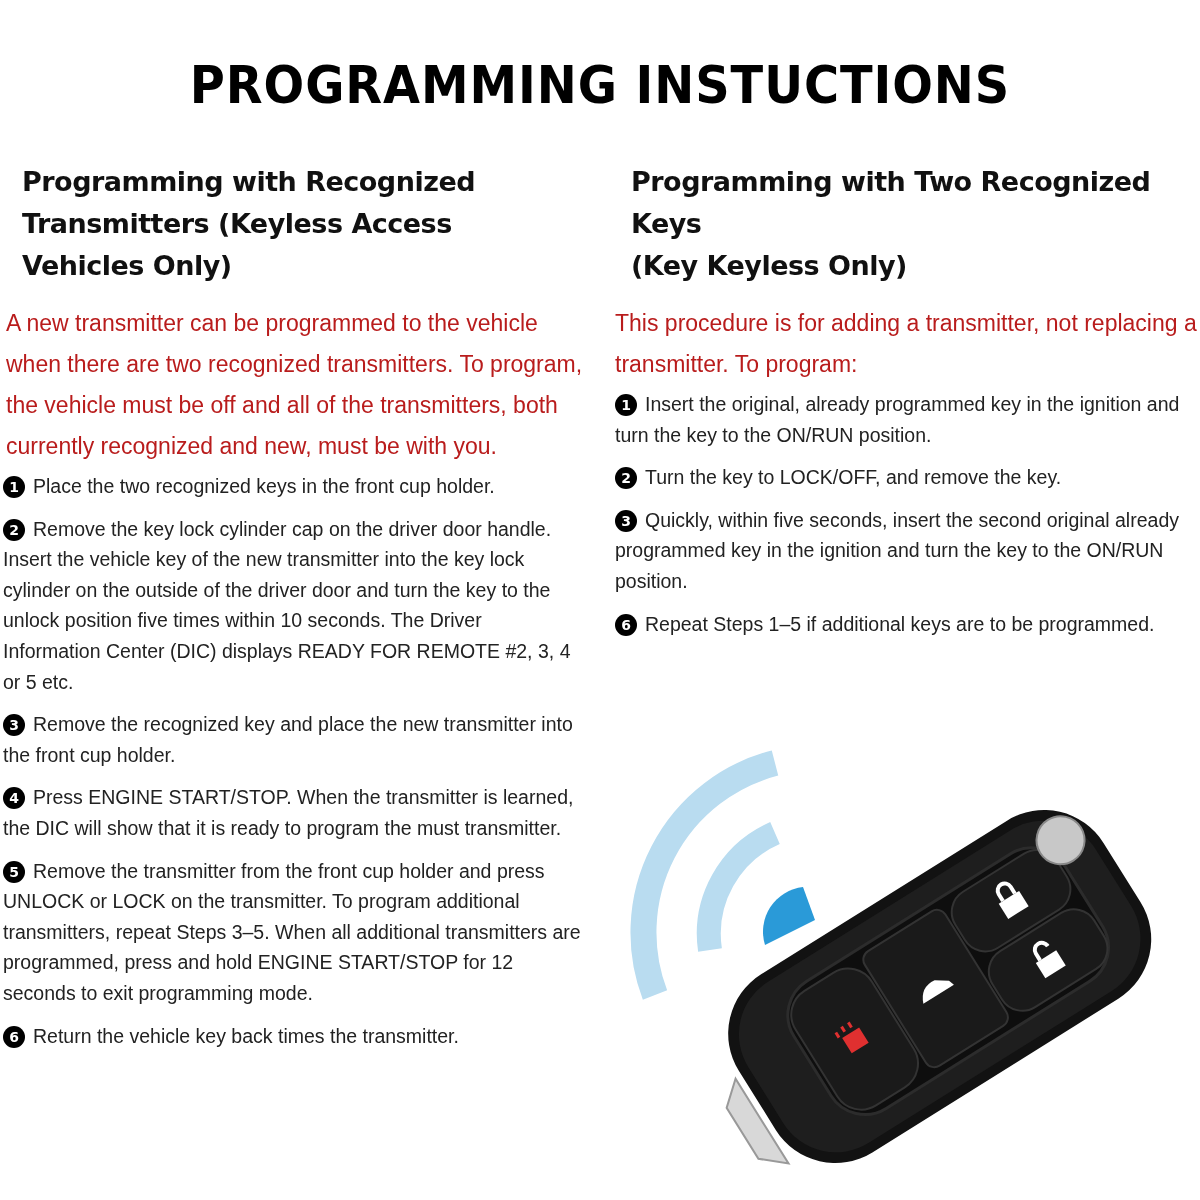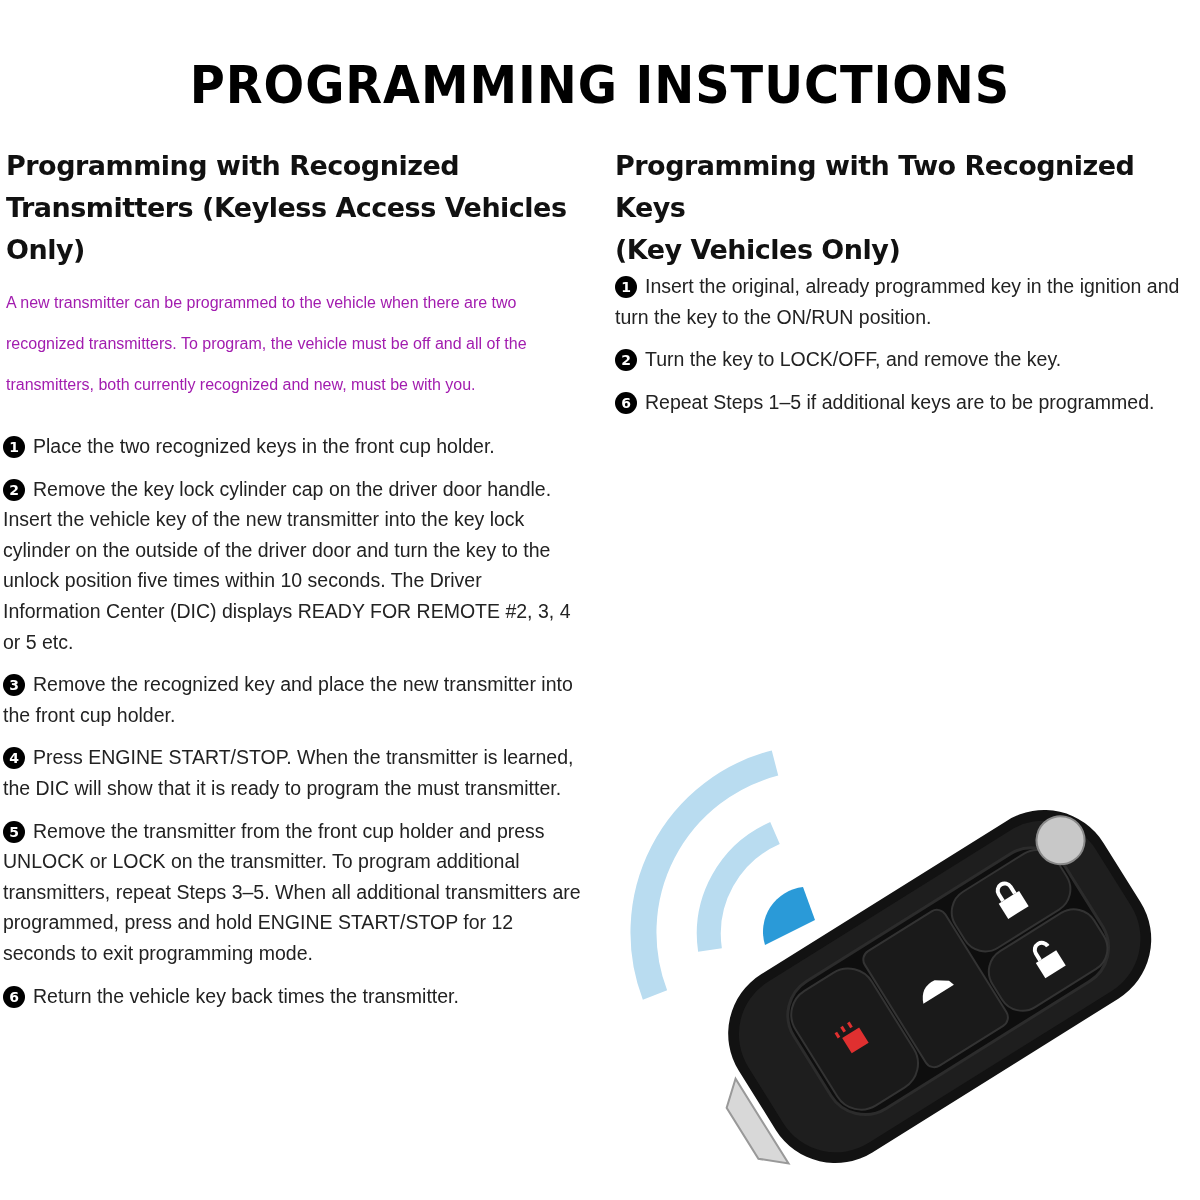--- a/index.html
+++ b/index.html
@@ -5,23 +5,23 @@
   html, body { margin:0; padding:0; background:#ffffff; }
   body { width:1200px; height:1200px; position:relative; overflow:hidden;
          font-family:"Liberation Sans", "DejaVu Sans", sans-serif; color:#111; }
   .title { position:absolute; top:55px; left:0; width:1200px; text-align:center;
            font-size:52px; font-weight:bold; letter-spacing:1px; color:#000;
            font-family:"DejaVu Sans", sans-serif; transform:scaleX(0.92); }
   .col { position:absolute; top:145px; }
   .col.left { left:6px; width:590px; }
   .col.right { left:615px; width:585px; }
   .sec-head { font-family:"DejaVu Sans", sans-serif; font-weight:bold; font-size:27px;
-              line-height:42px; color:#111; margin:0; letter-spacing:-0.5px;
+              line-height:42px; color:#111; margin:16px; letter-spacing:-0.5px;
               transform-origin:left top; }
-  .intro { font-size:16px; line-height:41px; color:#a21caf; margin:11px 0 26px 0; }
+  .intro { font-size:23px; line-height:41px; color:#b91c1c; margin:11px 0 4px 0; }
   .step { font-size:19.5px; line-height:30.6px; color:#222; margin:0 12px 12px 0; }
   .left .step { margin-left:-3px; }
   .num { display:inline-block; width:22px; height:22px; border-radius:50%;
          background:#000; color:#fff; font-weight:bold; font-size:14px;
          line-height:22px; text-align:center; vertical-align:1px; margin-right:8px;
          font-family:"DejaVu Sans", sans-serif; }
   .fob-art { position:absolute; left:615px; top:745px; width:585px; height:455px; }
 </style>
 </head>
 <body>
@@ -39,25 +39,27 @@
   <p class="step"><span class="num">2</span><span>Remove the key lock cylinder cap on the driver door handle.  Insert the vehicle key of the new transmitter into the key lock cylinder on the outside of the driver door and turn the key to the unlock position five times within 10 seconds. The Driver Information Center (DIC) displays READY FOR REMOTE #2, 3, 4 or 5 etc.</span></p>
   <p class="step"><span class="num">3</span><span>Remove the recognized key and place the new transmitter into the front cup holder.</span></p>
   <p class="step"><span class="num">4</span><span>Press ENGINE START/STOP. When the transmitter is learned, the DIC will show that it is ready to program the must transmitter.</span></p>
   <p class="step"><span class="num">5</span><span>Remove the transmitter from the front cup holder and press UNLOCK or LOCK on the transmitter. To program additional transmitters, repeat Steps 3–5. When all additional transmitters are programmed, press and hold ENGINE START/STOP for 12 seconds to exit programming mode.</span></p>
   <p class="step"><span class="num">6</span><span>Return the vehicle key back times the transmitter.</span></p>
 </div>
 
 <div class="col right">
   <h2 class="sec-head">
     <span>Programming with Two Recognized Keys</span><br>
-    <span>(Key Vehicles Only)</span>
+    <span>(Key Keyless Only)</span>
   </h2>
+  <p class="intro">This procedure is for adding a transmitter, not replacing a transmitter. To program:</p>
 
   <p class="step"><span class="num">1</span><span>Insert the original, already programmed key in the ignition and turn the key to the ON/RUN position.</span></p>
   <p class="step"><span class="num">2</span><span>Turn the key to LOCK/OFF, and remove the key.</span></p>
+  <p class="step"><span class="num">3</span><span>Quickly, within five seconds, insert the second original already programmed key in the ignition and turn the key to the ON/RUN position.</span></p>
   <p class="step"><span class="num">6</span><span>Repeat Steps 1–5 if additional keys are to be programmed.</span></p>
 </div>
 
 <svg class="fob-art" viewBox="0 0 585 455" xmlns="http://www.w3.org/2000/svg">
 
   <g>
     <path d="M 160 18 A 175 175 0 0 0 40 250" fill="none" stroke="#b9dcf0" stroke-width="26"></path>
     <path d="M 160 88 A 110 110 0 0 0 95 205" fill="none" stroke="#b9dcf0" stroke-width="24"></path>
     <path d="M 188 142 A 45 45 0 0 0 150 200 L 200 175 Z" fill="#2a9ad8"></path>
   </g>

